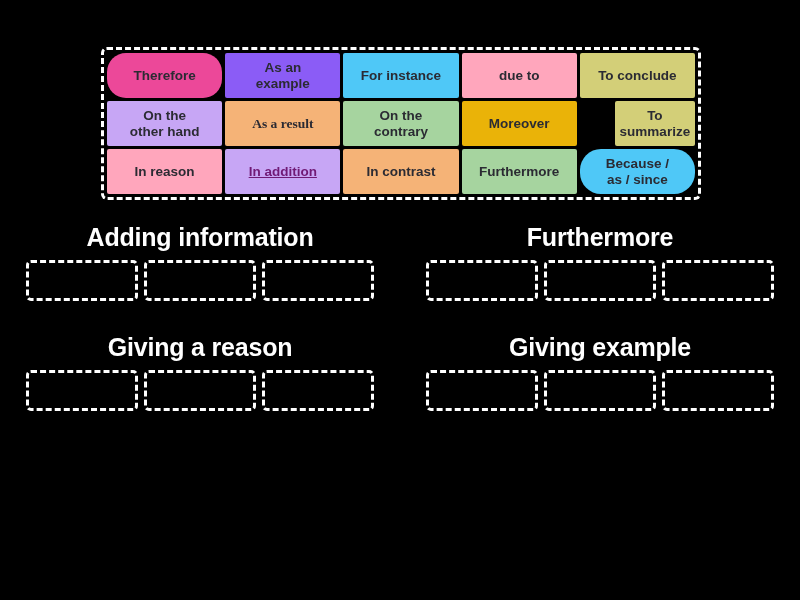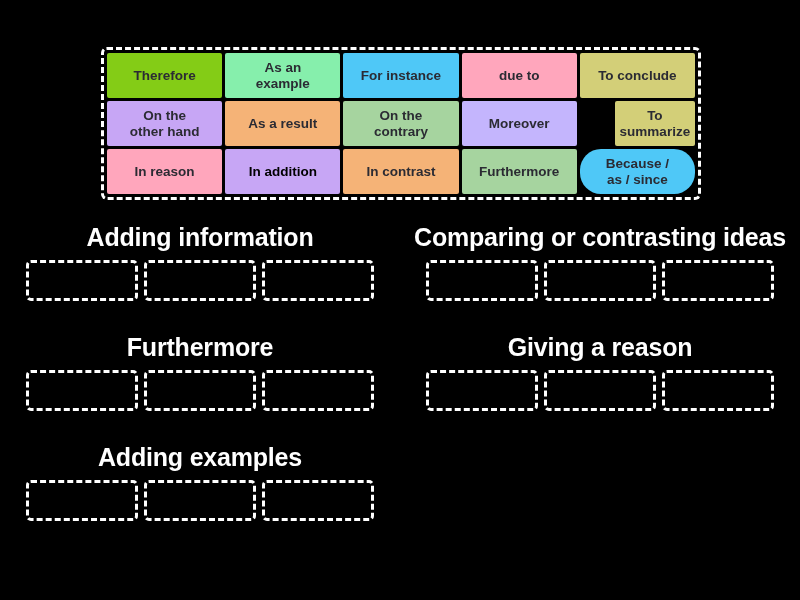--- a/index.html
+++ b/index.html
@@ -102,49 +102,41 @@
   }
 
   
   .col-right .dropzone-row { margin-left: 0; }
 </style>
 </head>
 <body style="background: rgb(0, 0, 0);">
 
 <div id="word-bank">
   <div id="word-bank-grid">
-      <div class="tile" style="background: #84cc16; color: rgb(43, 43, 51);">Therefore</div>
-      <div class="tile" style="background: #86efac; color: rgb(43, 43, 51);">As an<br>example</div>
+      <div class="tile" style="background: #ec4899; color: rgb(43, 43, 51); border-radius: 19px;">Therefore</div>
+      <div class="tile" style="background: #8b5cf6; color: rgb(43, 43, 51);">As an<br>example</div>
       <div class="tile" style="background: rgb(79, 200, 247); color: rgb(43, 43, 51);">For instance</div>
       <div class="tile" style="background: rgb(255, 166, 188); color: rgb(43, 43, 51);">due to</div>
       <div class="tile" style="background: rgb(211, 207, 120); color: rgb(43, 43, 51);">To conclude</div>
       <div class="tile" style="background: rgb(199, 166, 245); color: rgb(43, 43, 51);">On the<br>other hand</div>
-      <div class="tile" style="background: rgb(245, 179, 119); color: rgb(43, 43, 51);">As a result</div>
+      <div class="tile" style="background: rgb(245, 179, 119); color: rgb(43, 43, 51); font-family: Liberation Serif, serif;">As a result</div>
       <div class="tile" style="background: rgb(166, 212, 159); color: rgb(43, 43, 51);">On the<br>contrary</div>
-      <div class="tile" style="background: #c4b5fd; color: rgb(43, 43, 51);">Moreover</div>
+      <div class="tile" style="background: #eab308; color: rgb(43, 43, 51);">Moreover</div>
       <div class="tile" style="background: rgb(211, 207, 120); color: rgb(43, 43, 51); margin-left: 35px;">To<br>summarize</div>
       <div class="tile" style="background: rgb(255, 166, 188); color: rgb(43, 43, 51);">In reason</div>
-      <div class="tile" style="background: rgb(199, 166, 245); color: #000000;">In addition</div>
+      <div class="tile" style="background: rgb(199, 166, 245); color: #701a75; text-decoration: underline;">In addition</div>
       <div class="tile" style="background: rgb(245, 179, 119); color: rgb(43, 43, 51);">In contrast</div>
       <div class="tile" style="background: rgb(166, 212, 159); color: rgb(43, 43, 51);">Furthermore</div>
       <div class="tile" style="background: rgb(79, 200, 247); color: rgb(43, 43, 51); border-radius: 21px;">Because /<br>as / since</div>
     </div>
 </div>
 
 <div id="categories">
     <div class="category">
       <div class="category-title">Adding information</div>
-      <div class="dropzone-row">
-        <div class="dropzone"></div>
-        <div class="dropzone"></div>
-        <div class="dropzone"></div>
-      </div>
-    </div>
-    <div class="category col-right">
-      <div class="category-title">Comparing or contrasting ideas</div>
       <div class="dropzone-row">
         <div class="dropzone"></div>
         <div class="dropzone"></div>
         <div class="dropzone"></div>
       </div>
     </div>
     <div class="category">
       <div class="category-title">Furthermore</div>
       <div class="dropzone-row">
         <div class="dropzone"></div>
@@ -154,20 +146,20 @@
     </div>
     <div class="category col-right">
       <div class="category-title">Giving a reason</div>
       <div class="dropzone-row">
         <div class="dropzone"></div>
         <div class="dropzone"></div>
         <div class="dropzone"></div>
       </div>
     </div>
     <div class="category col-right">
-      <div class="category-title">Adding examples</div>
+      <div class="category-title">Giving example</div>
       <div class="dropzone-row">
         <div class="dropzone"></div>
         <div class="dropzone"></div>
         <div class="dropzone"></div>
       </div>
     </div>
   </div>
 
 </body></html>

